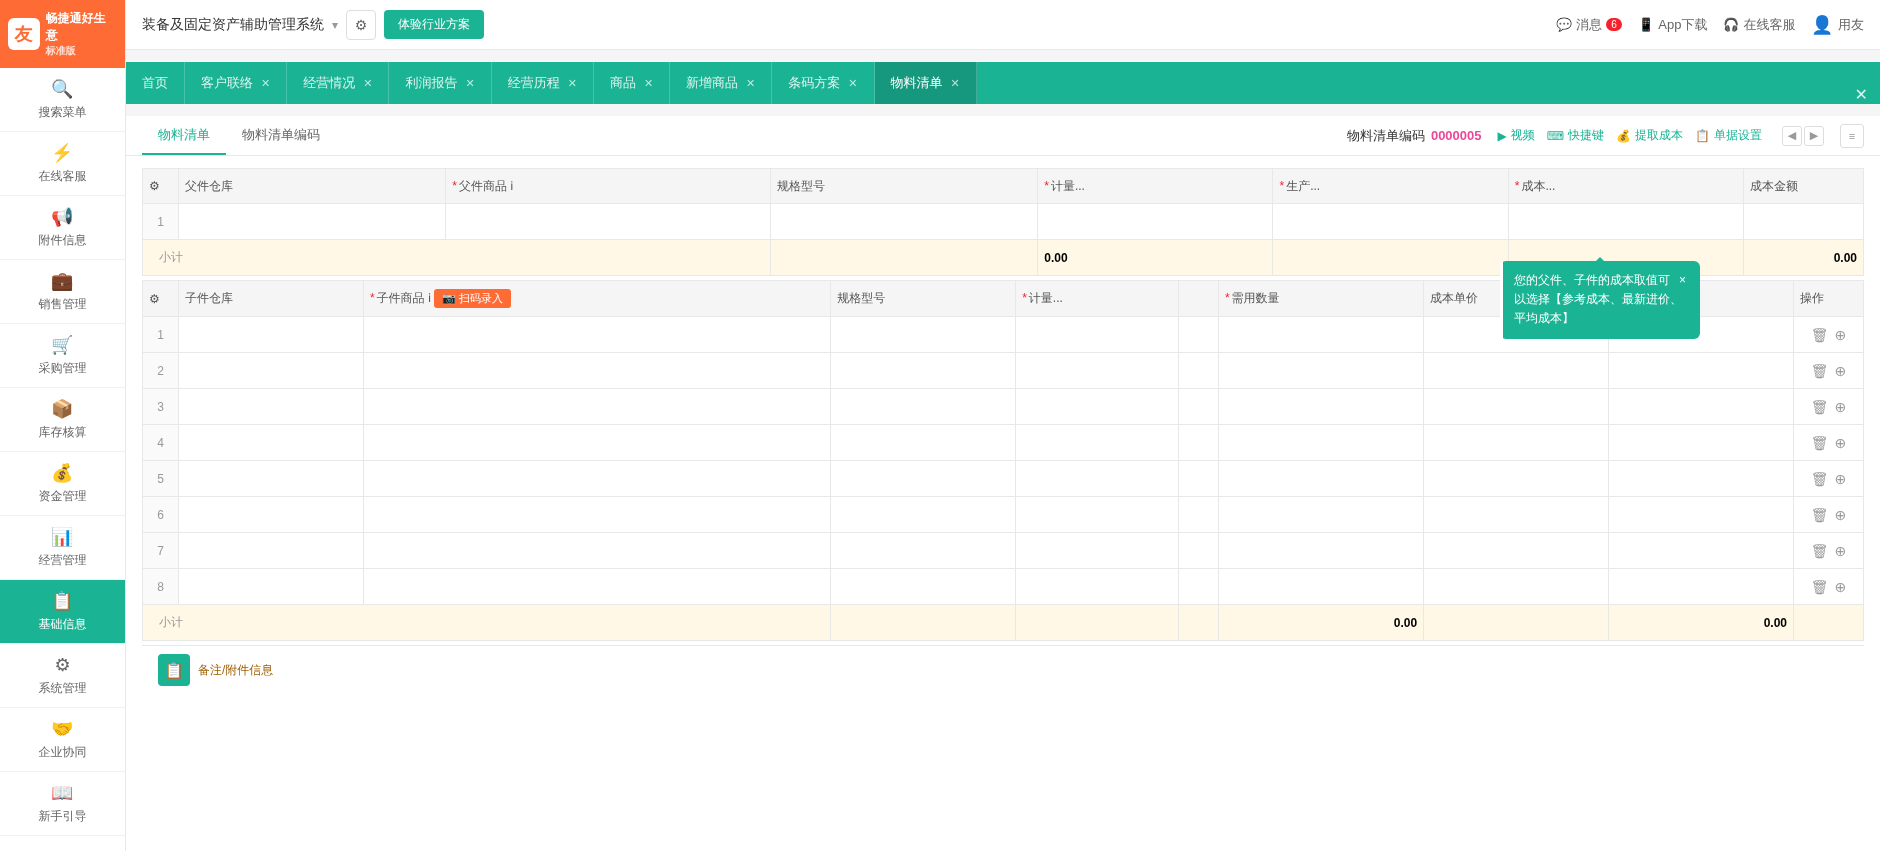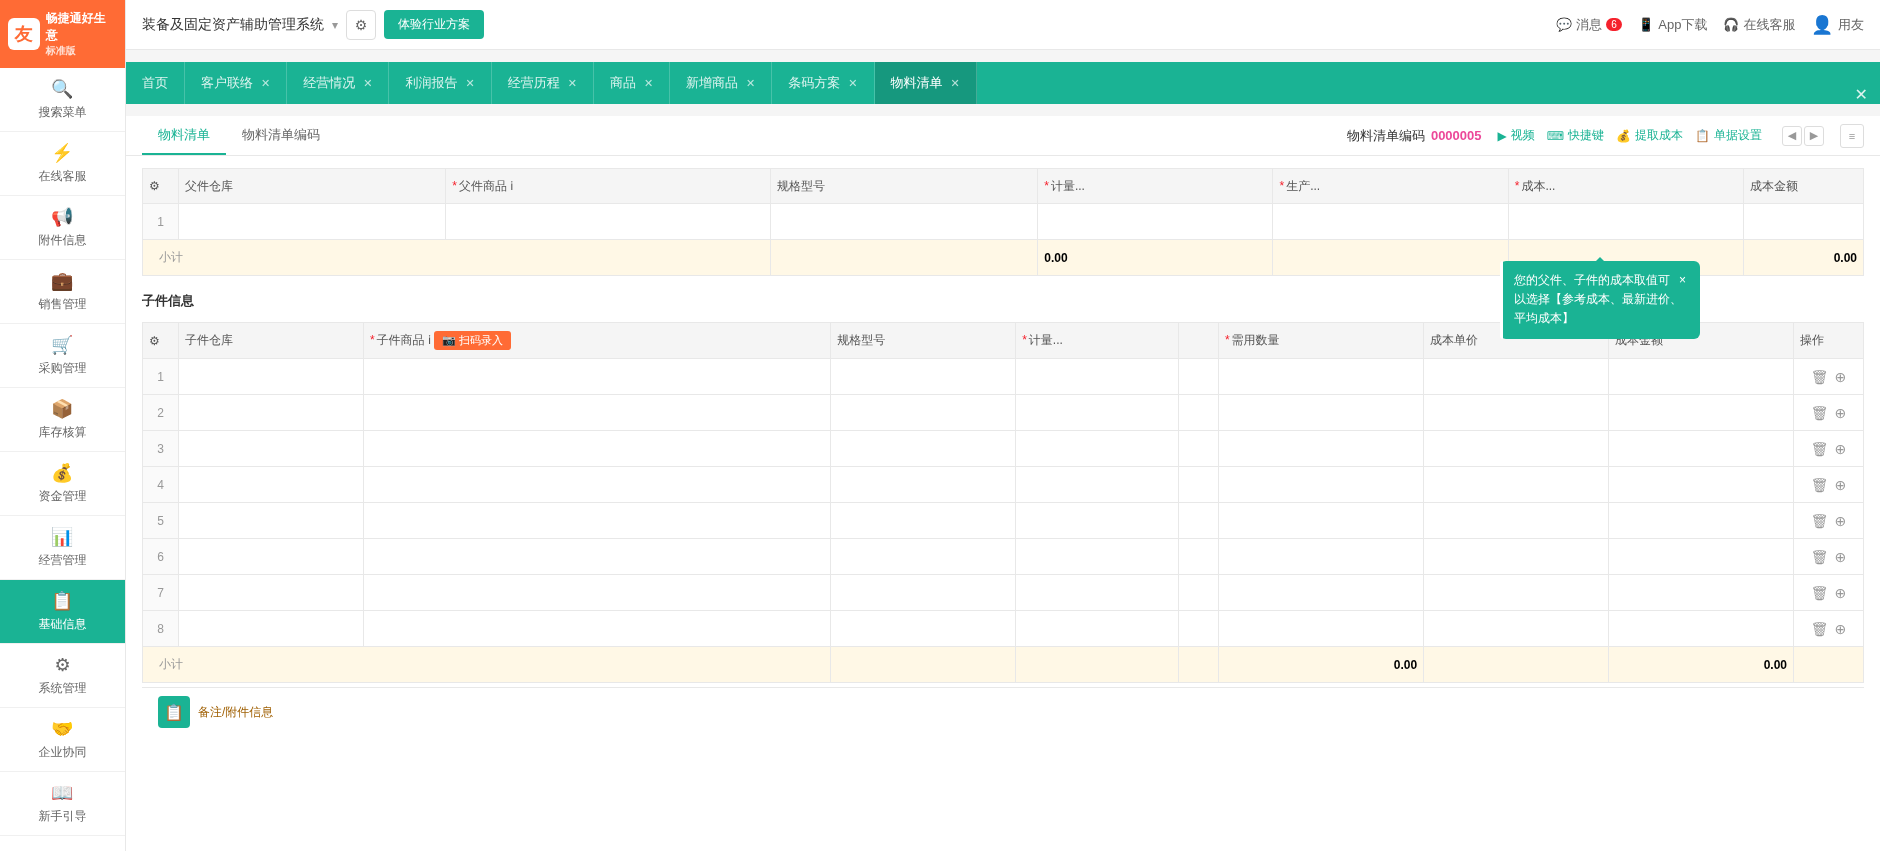--- a/index.html
+++ b/index.html
@@ -577,21 +577,20 @@
               <td></td>
               <td class="value">0.00</td>
               <td></td>
               <td></td>
               <td class="value" style="text-align:right;">0.00</td>
             </tr>
           </tbody>
         </table>
       </div>
 
-      <div class="section-title" style="margin-top:12px;">子件信息</div>
       <table class="data-table">
         <thead>
           <tr>
             <th class="th-settings">⚙</th>
             <th><span>子件仓库</span></th>
             <th>
               <span class="th-required"></span><span>子件商品</span> ℹ
               <span class="scan-btn">📷 <span>扫码录入</span></span>
             </th>
             <th><span>规格型号</span></th>

